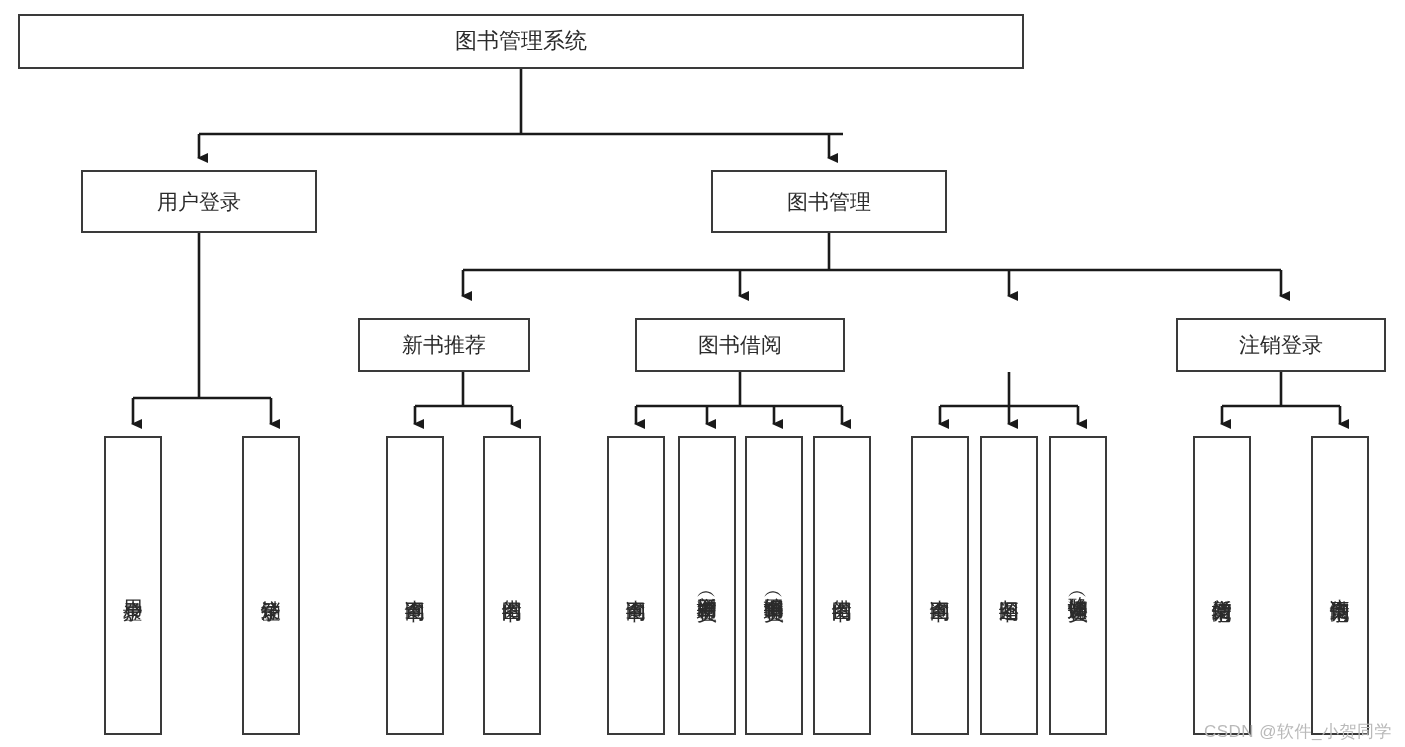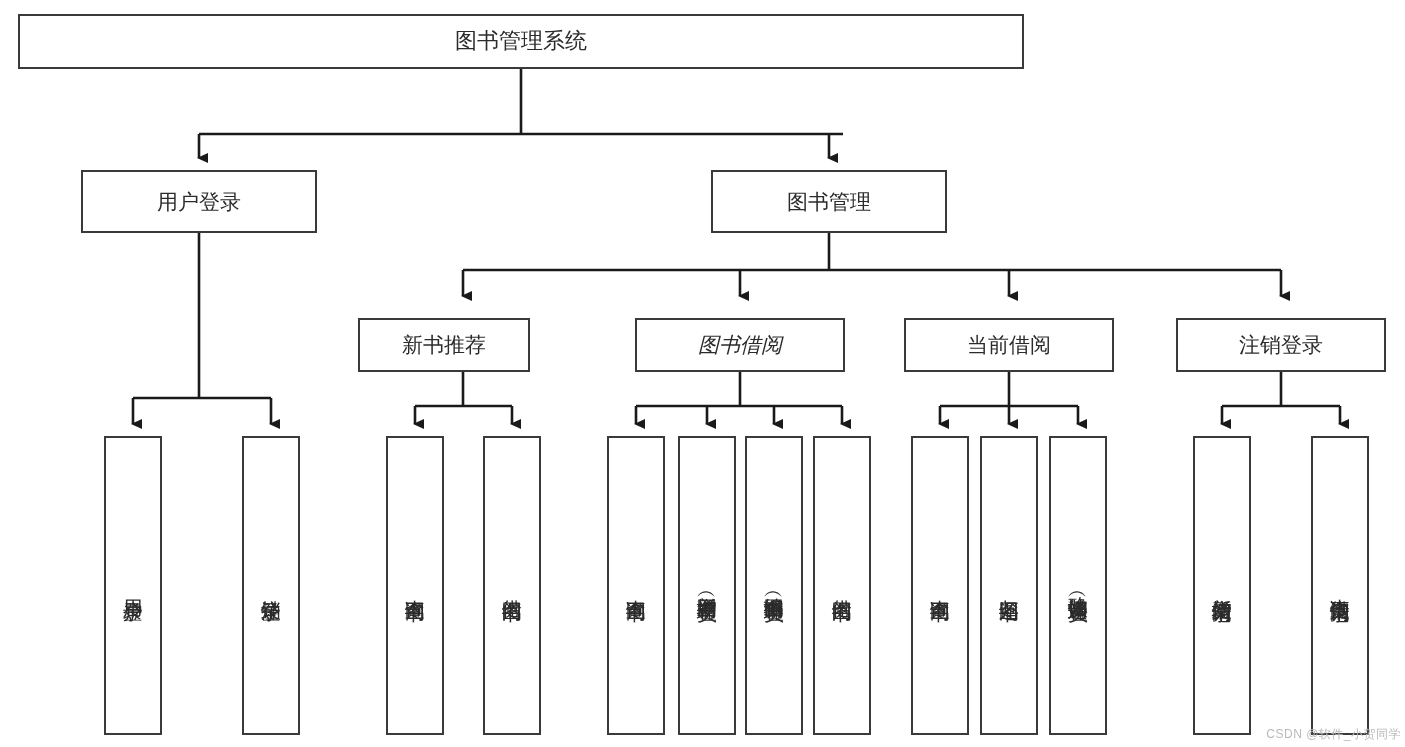--- a/index.html
+++ b/index.html
@@ -51,23 +51,23 @@
     align-items: center;
   }
   .node.v .lbl {
     writing-mode: vertical-rl;
     text-orientation: upright;
     white-space: normal;
     text-align: center;
   }
   .watermark {
     position: absolute;
-    right: 4px;
+    right: 13px;
     bottom: 4px;
-    font-size: 12px;
+    font-size: 17px;
     color: #b9b9b9;
     white-space: nowrap;
     letter-spacing: 0.5px;
   }
 </style>
 </head>
 <body>
 
 <div id="canvas">
 
@@ -128,25 +128,22 @@
   <div class="node h" style="left:81px; top:170px; width:236px; height:63px;">
     <span class="lbl">用户登录</span>
   </div>
   <div class="node h" style="left:711px; top:170px; width:236px; height:63px;">
     <span class="lbl">图书管理</span>
   </div>
 
   <div class="node h" style="left:358px; top:318px; width:172px; height:54px;">
     <span class="lbl">新书推荐</span>
   </div>
-  <div class="node h" style="left:635px; top:318px; width:210px; height:54px;font-style:italic;">
+  <div class="node h" style="left:635px; top:318px; width:210px; height:54px;">
     <span class="lbl">图书借阅</span>
-  </div>
-  <div class="node h" style="left:904px; top:318px; width:210px; height:54px;">
-    <span class="lbl">当前借阅</span>
   </div>
   <div class="node h" style="left:1176px; top:318px; width:210px; height:54px;">
     <span class="lbl">注销登录</span>
   </div>
 
   <div class="node v" style="left:104px; top:436px; width:58px; height:299px;">
     <span class="lbl">用户登录</span>
   </div>
   <div class="node v" style="left:242px; top:436px; width:58px; height:299px;">
     <span class="lbl">注销登录</span>

